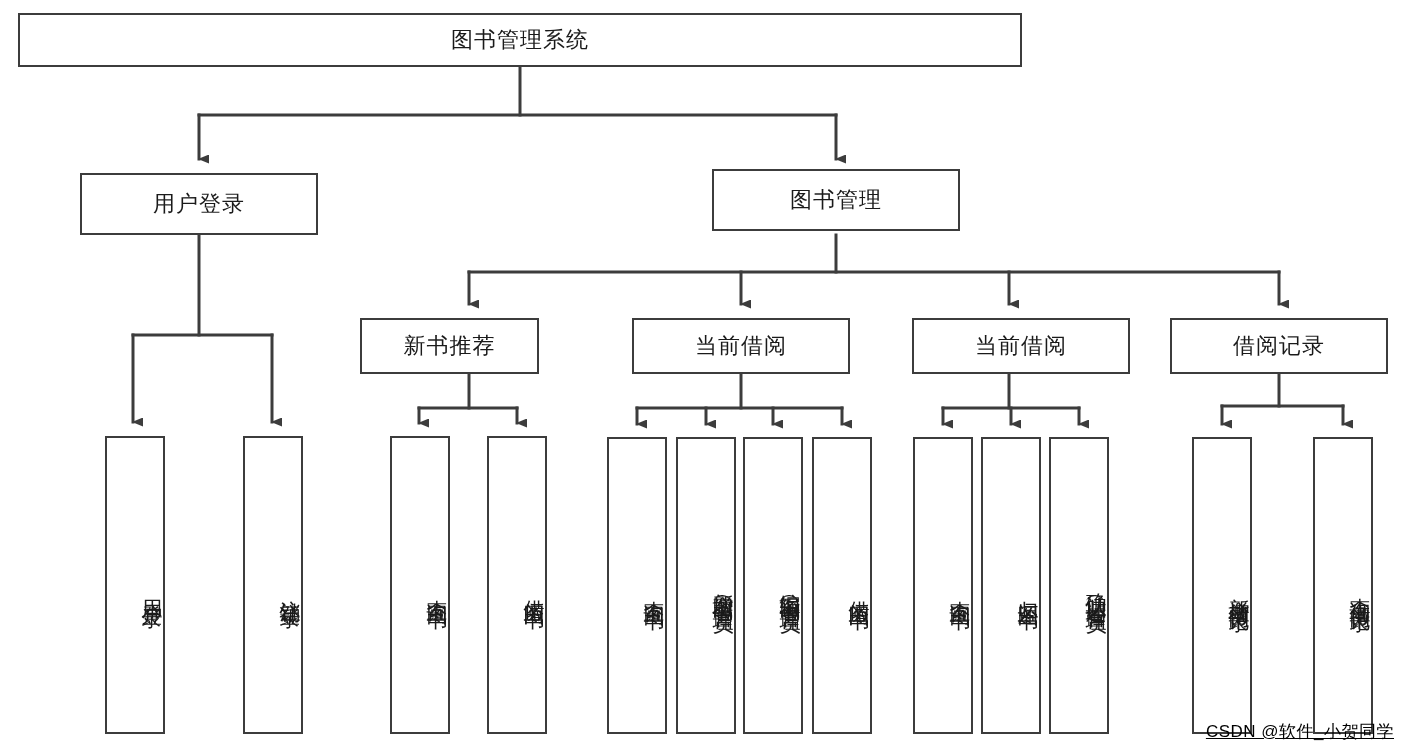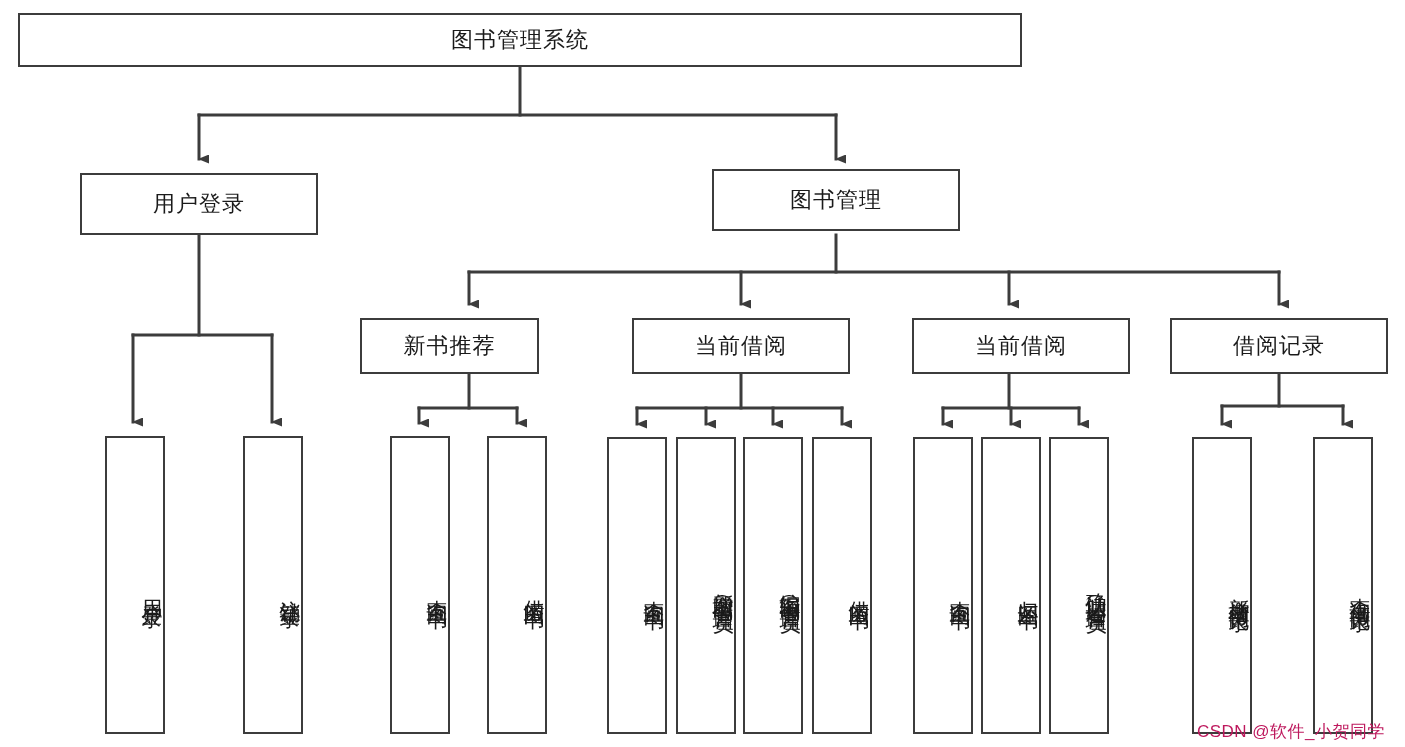--- a/index.html
+++ b/index.html
@@ -49,27 +49,28 @@
     align-items: flex-start;
     justify-content: center;
     line-height: 1.0;
   }
   .node-label {
     display: block;
     white-space: nowrap;
   }
   .watermark {
     position: absolute;
-    right: 20px;
+    right: 11px;
     bottom: 4px;
     font-size: 17px;
-    color: #be185d;
+    color: #000000;
     letter-spacing: 0.5px;
     white-space: nowrap;
     pointer-events: none;
+    text-decoration: underline;
   }
 </style>
 </head>
 <body>
 
 <div id="canvas">
 
   <svg id="diagram-svg" viewBox="0 0 1405 747" xmlns="http://www.w3.org/2000/svg">
     <defs>
       <marker id="arrowhead" markerWidth="9" markerHeight="11" refX="4.5" refY="10" orient="auto" markerUnits="userSpaceOnUse">

